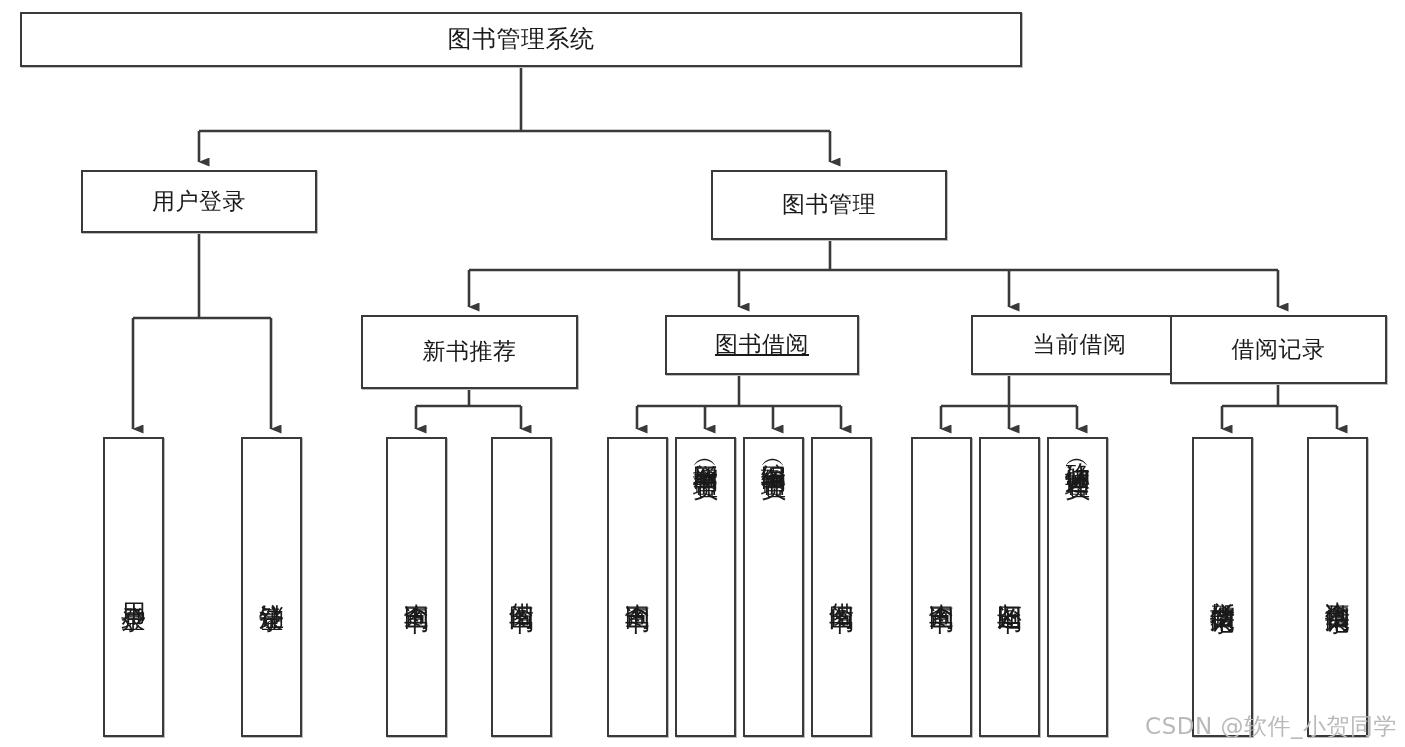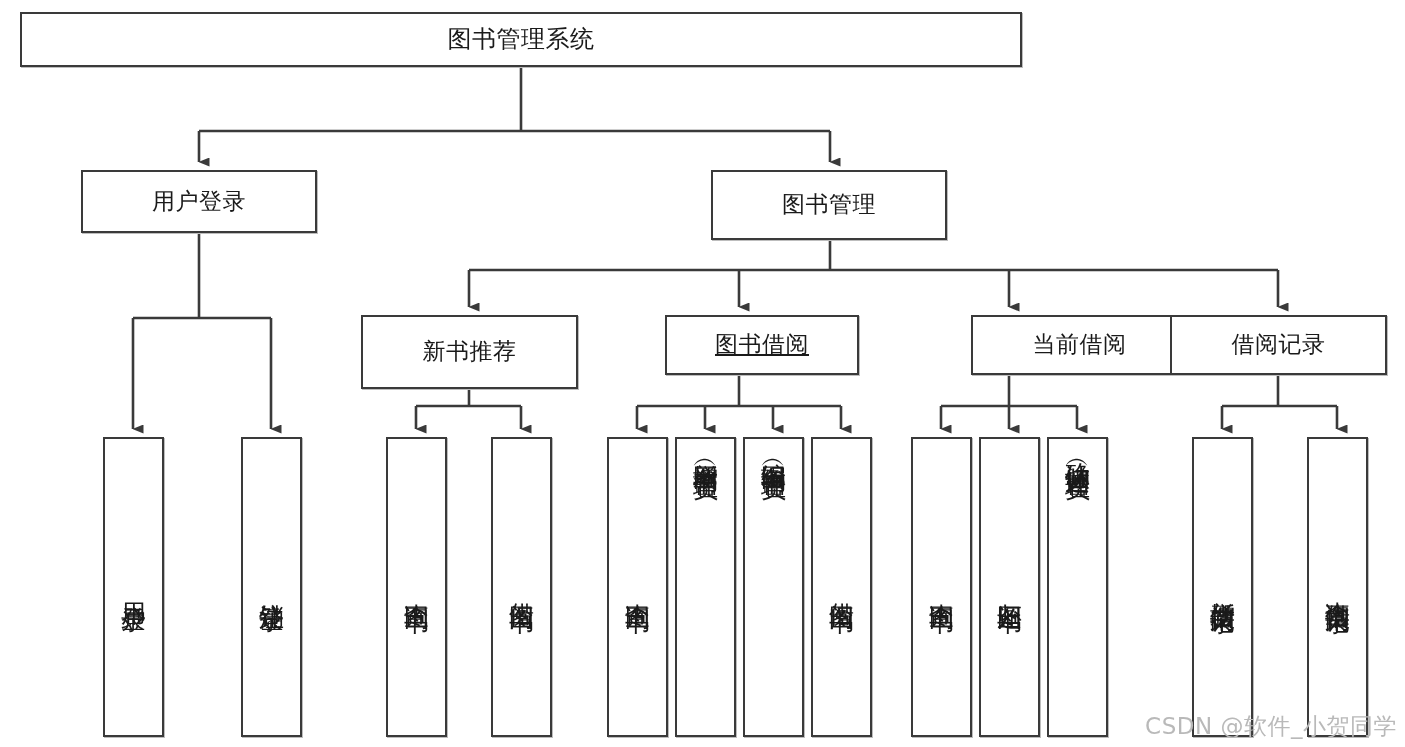--- a/index.html
+++ b/index.html
@@ -150,21 +150,21 @@
 
   <div class="node horiz" style="left:361px; top:315px; width:217px; height:74px;">
     <span class="node-label">新书推荐</span>
   </div>
   <div class="node horiz" style="left:665px; top:315px; width:194px; height:60px;text-decoration:underline;">
     <span class="node-label">图书借阅</span>
   </div>
   <div class="node horiz" style="left:945px; top:315px; width:217px; height:60px;margin-left:26px;">
     <span class="node-label">当前借阅</span>
   </div>
-  <div class="node horiz" style="left:1170px; top:315px; width:217px; height:60px;">
+  <div class="node horiz" style="left:1170px; top:315px; width:217px; height:69px;">
     <span class="node-label">借阅记录</span>
   </div>
 
   <div class="node vert centered" style="left:103px; top:437px; width:61px; height:300px;">
     <span class="node-label">用户登录</span>
   </div>
   <div class="node vert centered" style="left:241px; top:437px; width:61px; height:300px;">
     <span class="node-label">注销登录</span>
   </div>
 

